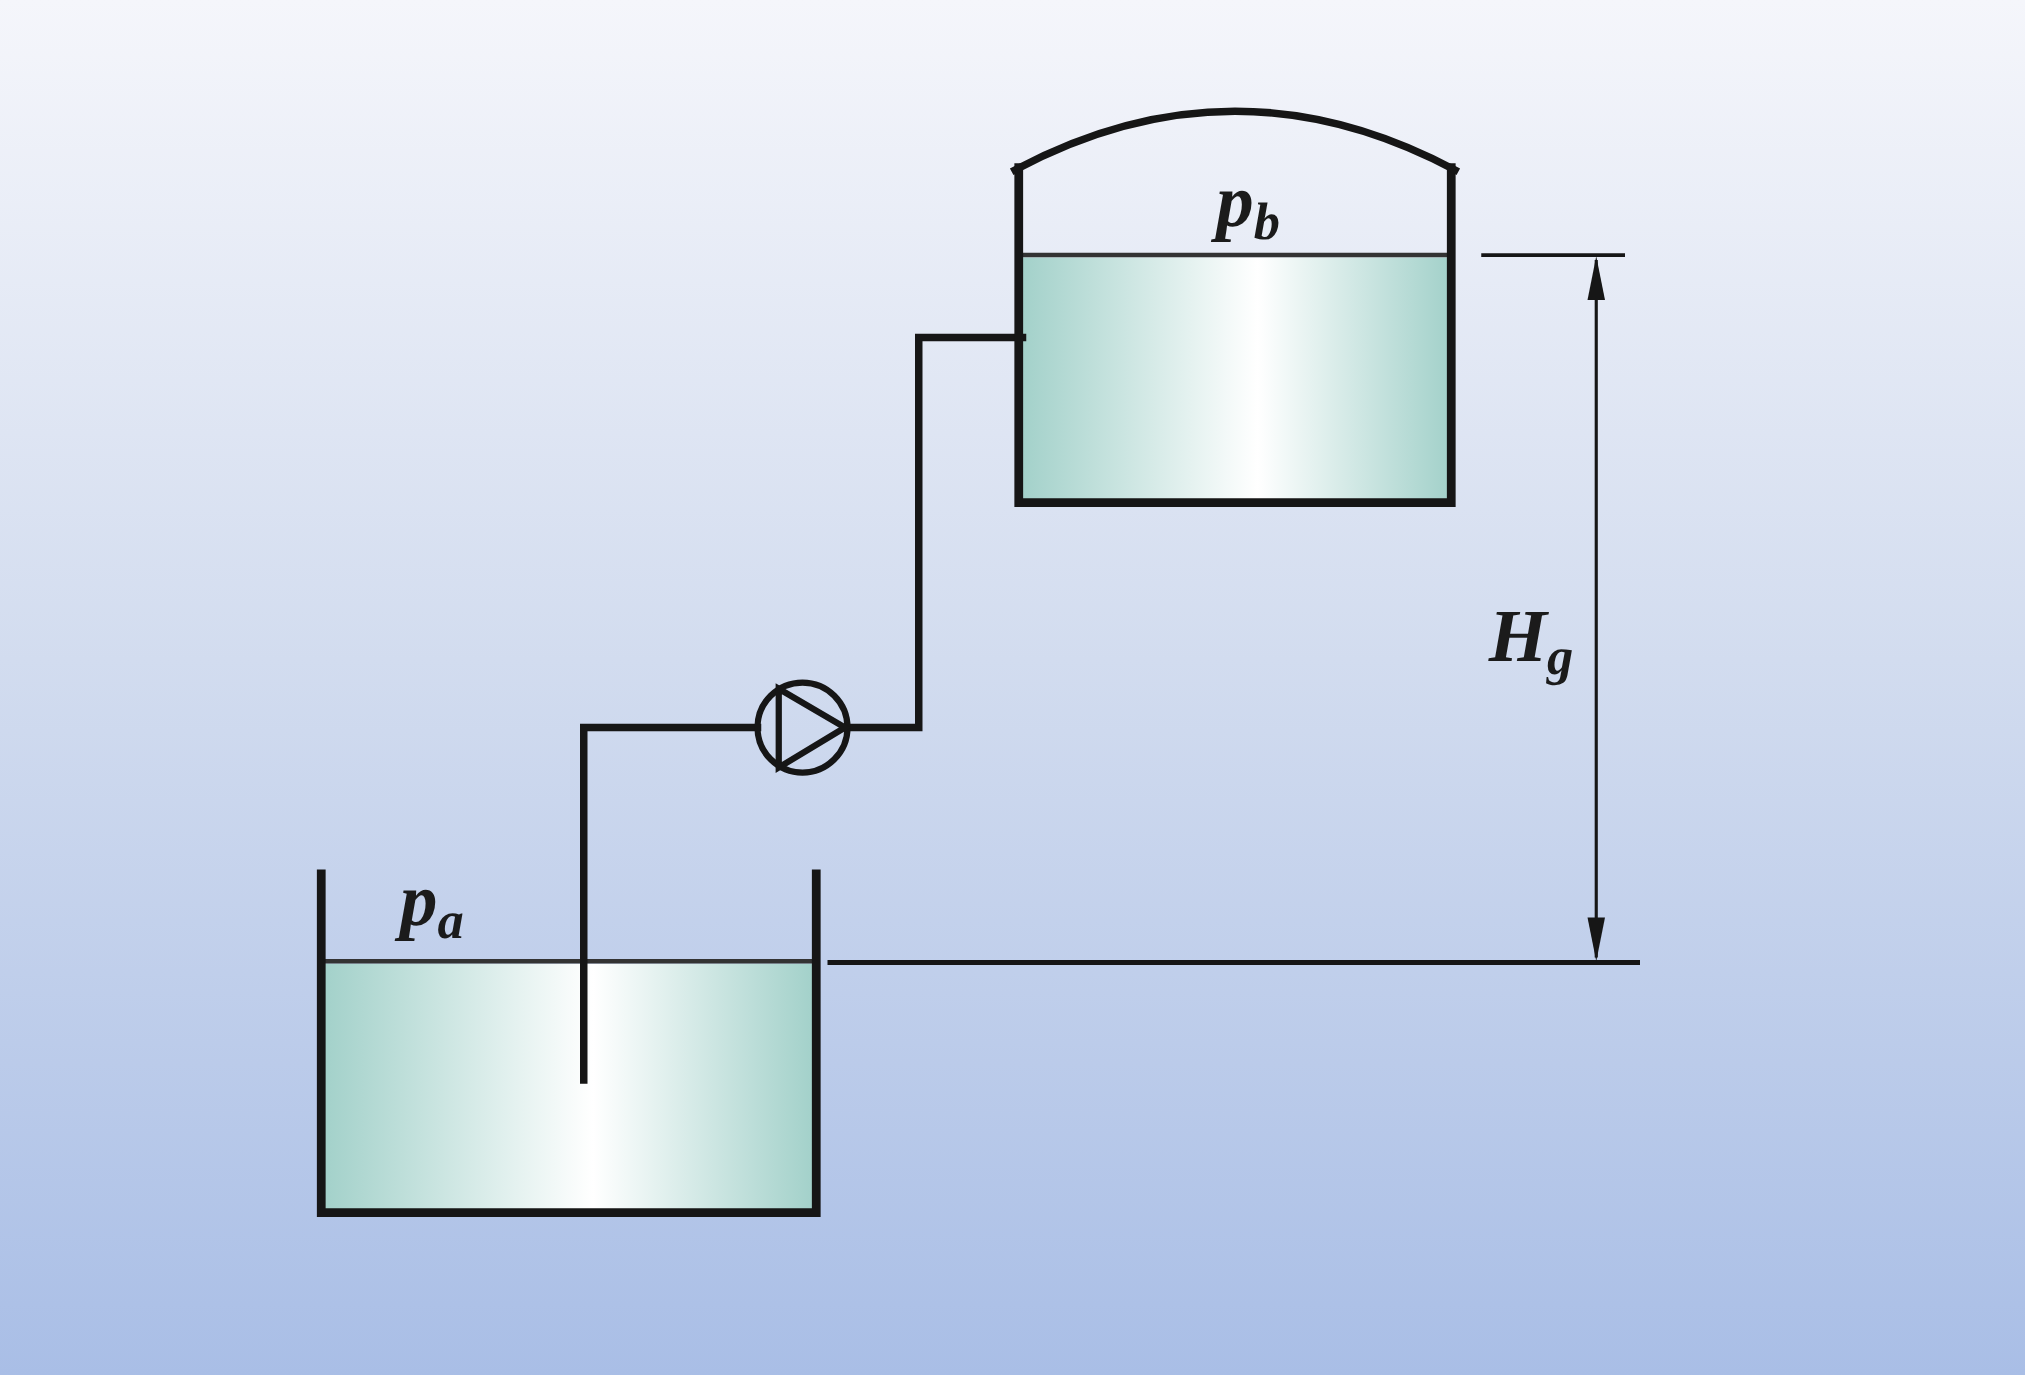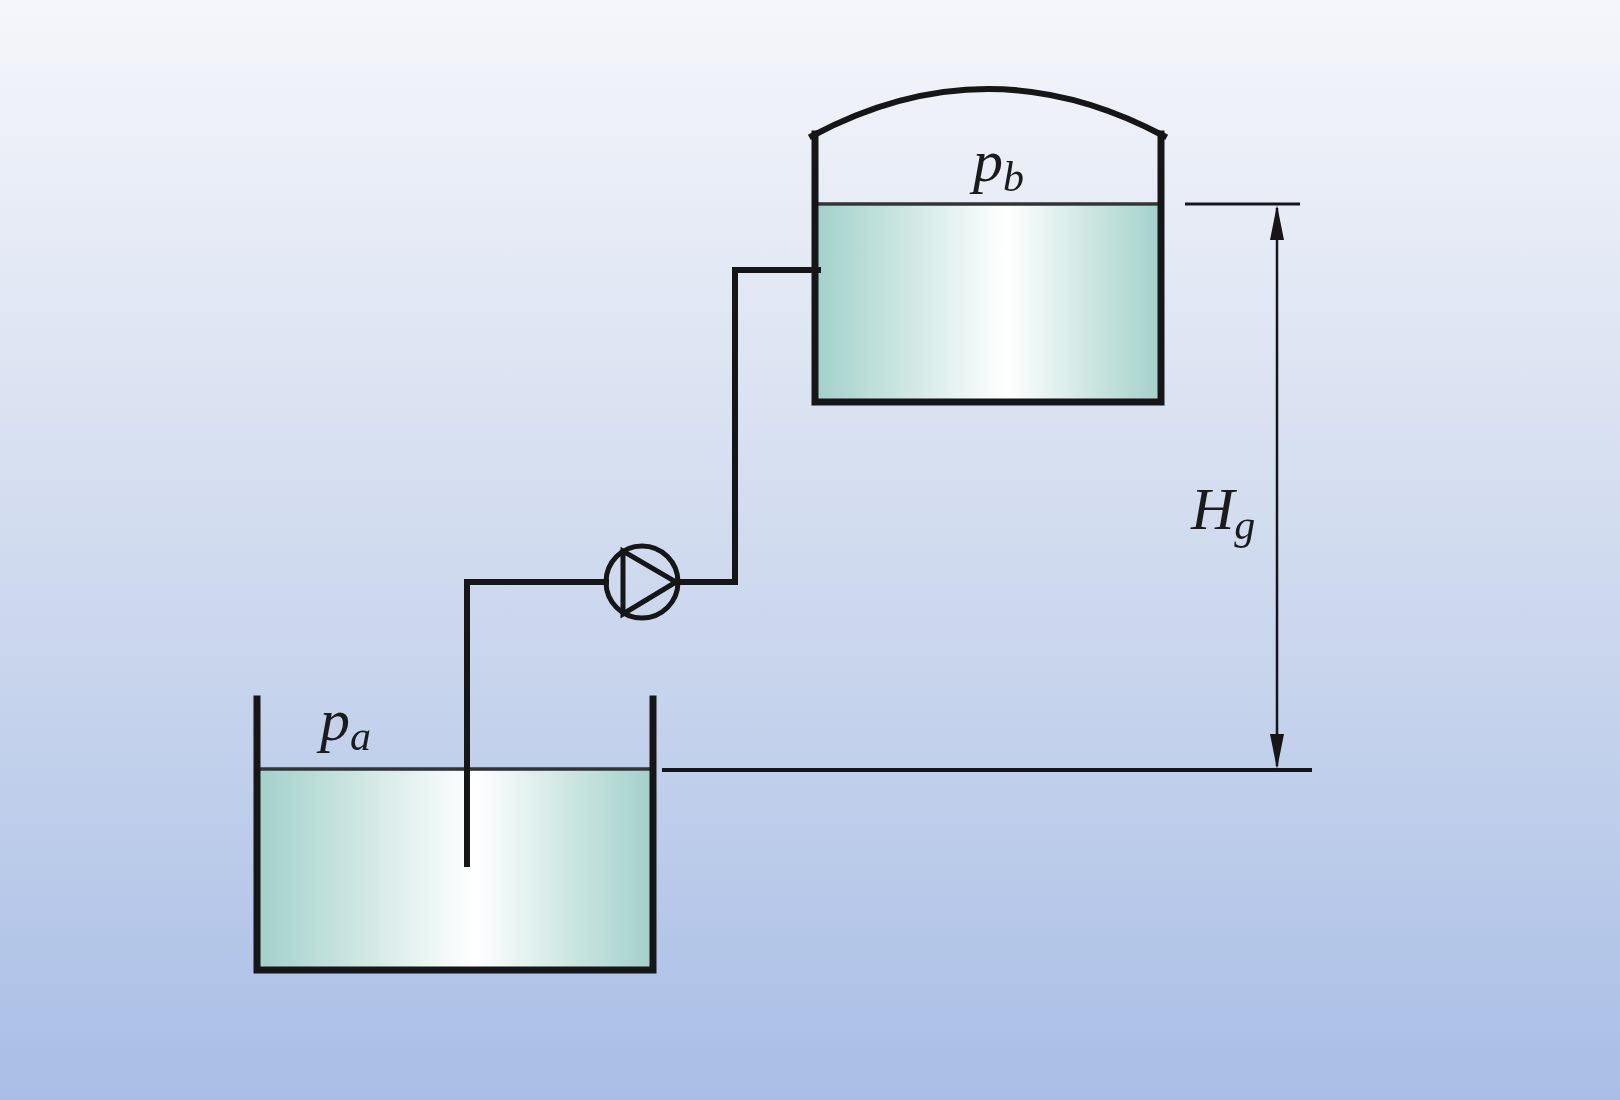--- a/index.html
+++ b/index.html
@@ -7,20 +7,21 @@
     padding: 0;
     width: 1620px;
     height: 1100px;
     overflow: hidden;
     font-family: "Liberation Serif", "DejaVu Serif", serif;
   }
   #stage {
     position: relative;
     width: 1620px;
     height: 1100px;
+    font-weight: bold;
   }
   svg { display: block; }
   .outline {
     fill: none;
     stroke-linecap: square;
     stroke-linejoin: miter;
   }
   .label-text {
     font-style: italic;
     fill: #1b1b1b;

